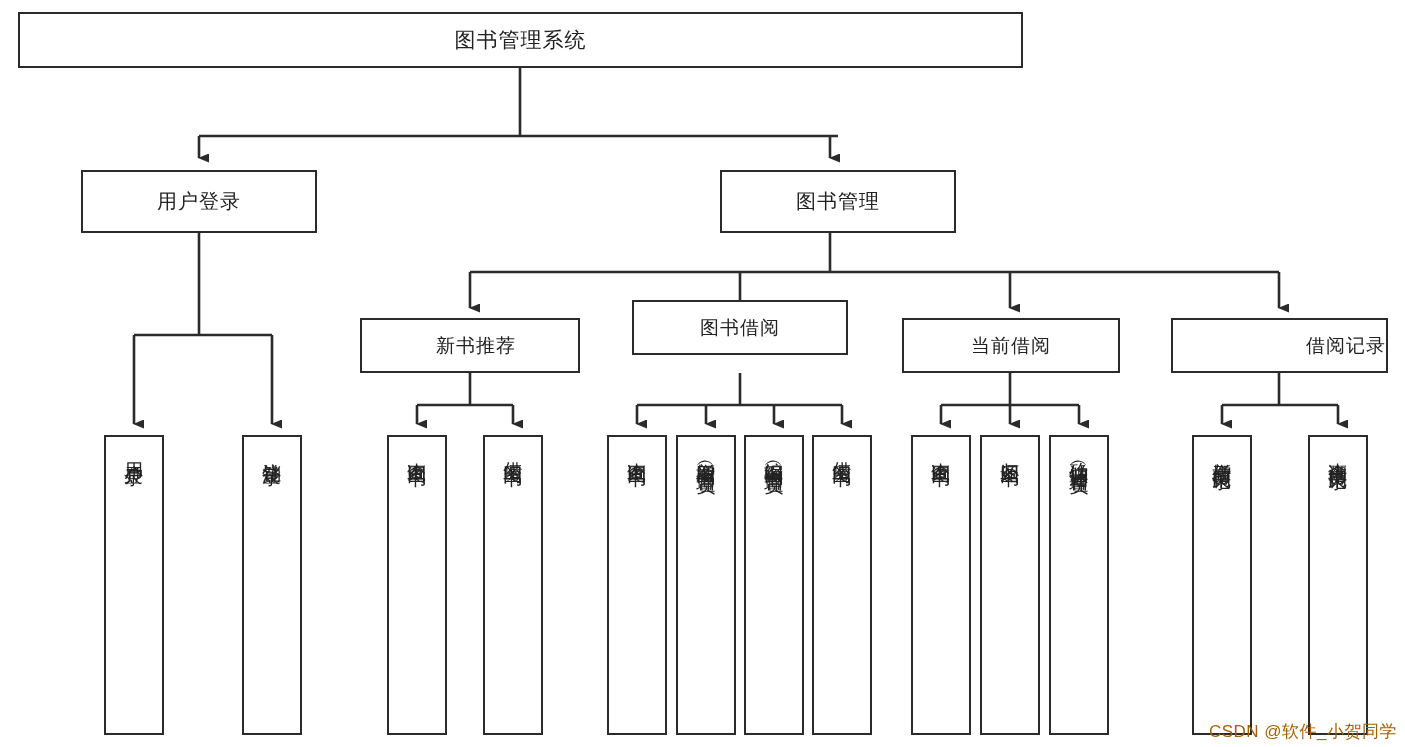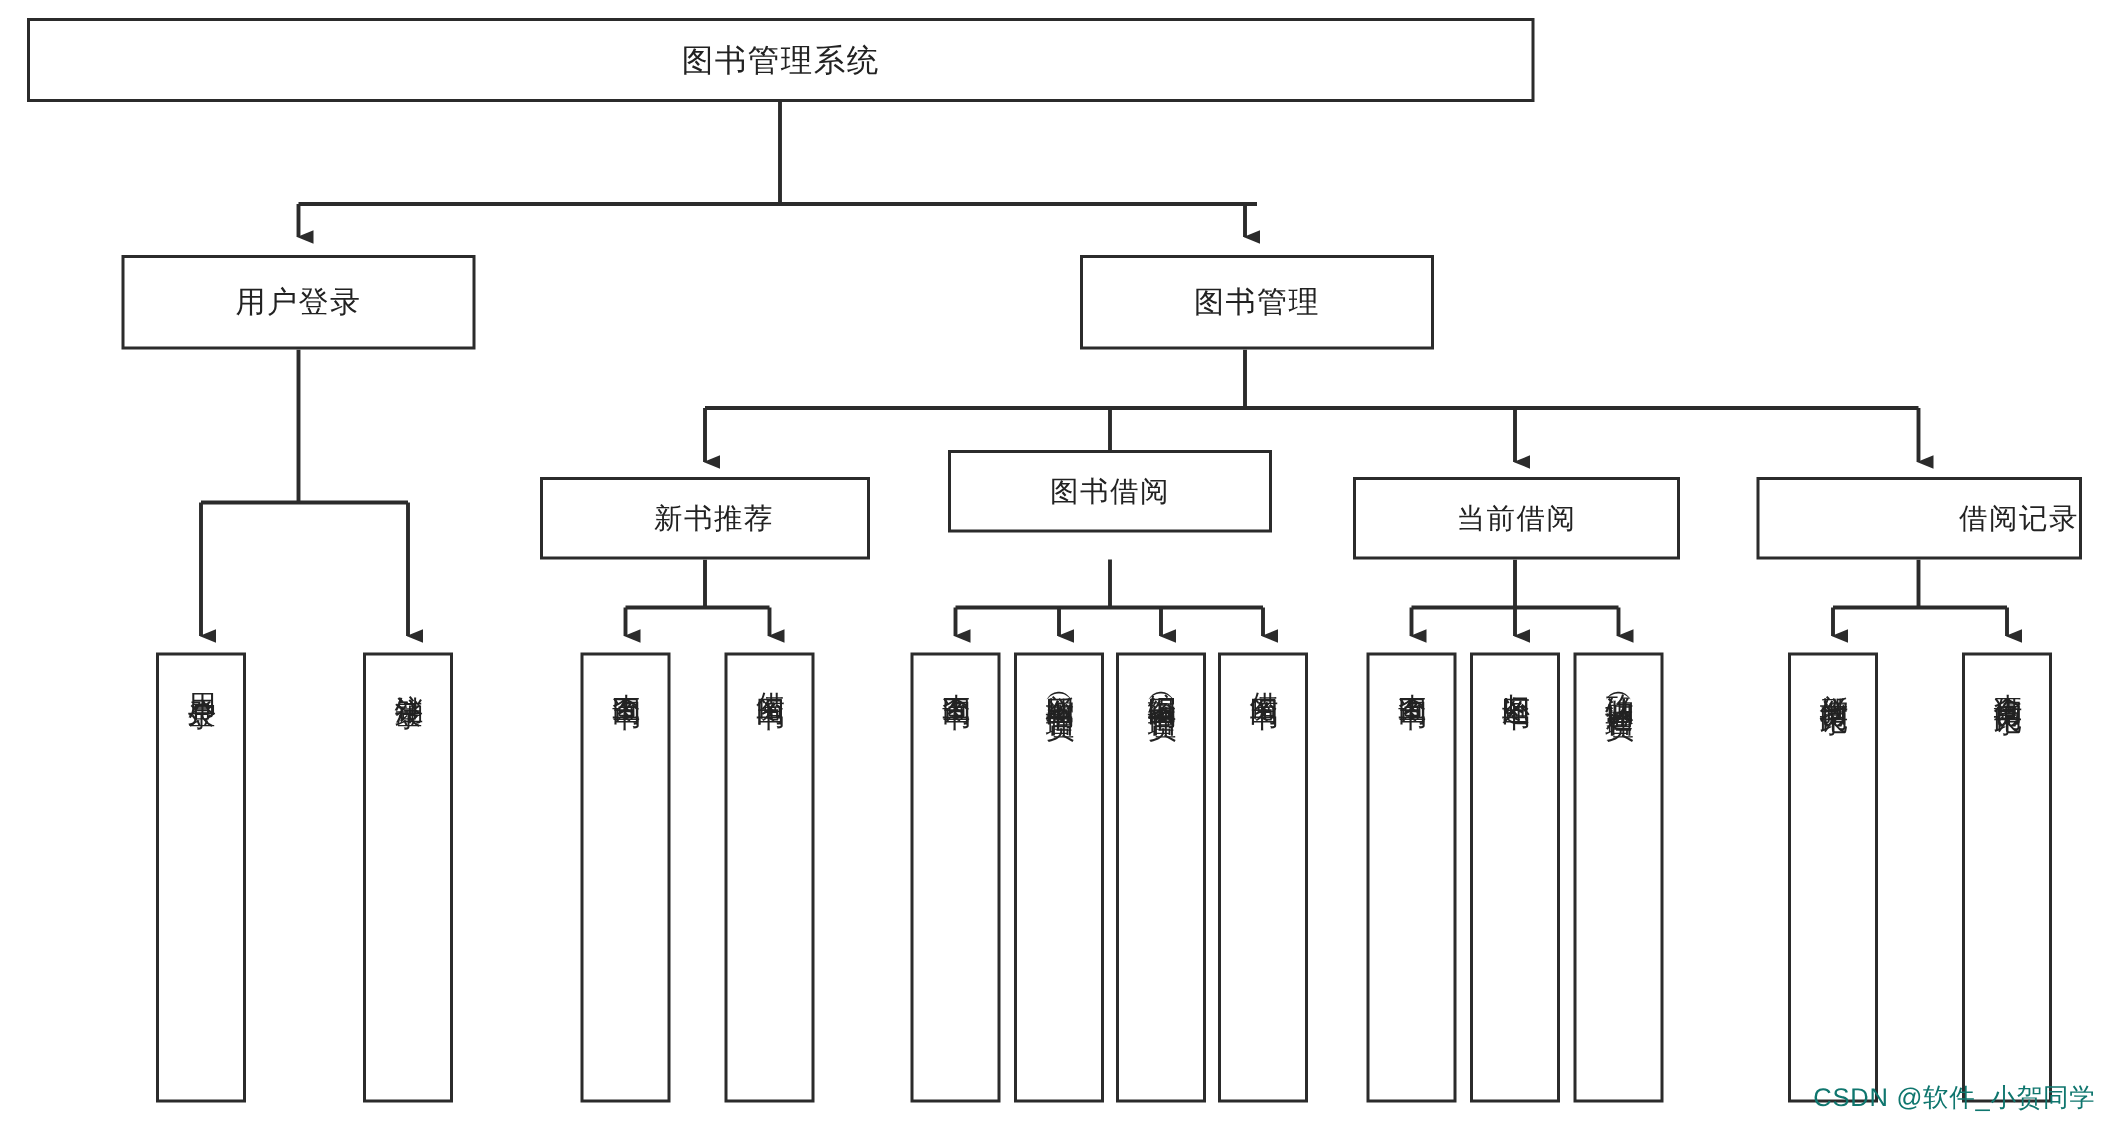--- a/index.html
+++ b/index.html
@@ -61,21 +61,21 @@
     text-orientation: upright;
     line-height: 1.02;
     white-space: nowrap;
     display: block;
   }
   #watermark {
     position: absolute;
     right: 8px;
     bottom: 4px;
     font-size: 17px;
-    color: #0f766e;
+    color: #a16207;
     letter-spacing: 0.5px;
     white-space: nowrap;
   }
 </style>
 </head>
 <body>
 
 <div id="canvas">
 
   <svg id="wires" viewBox="0 0 1405 747">

